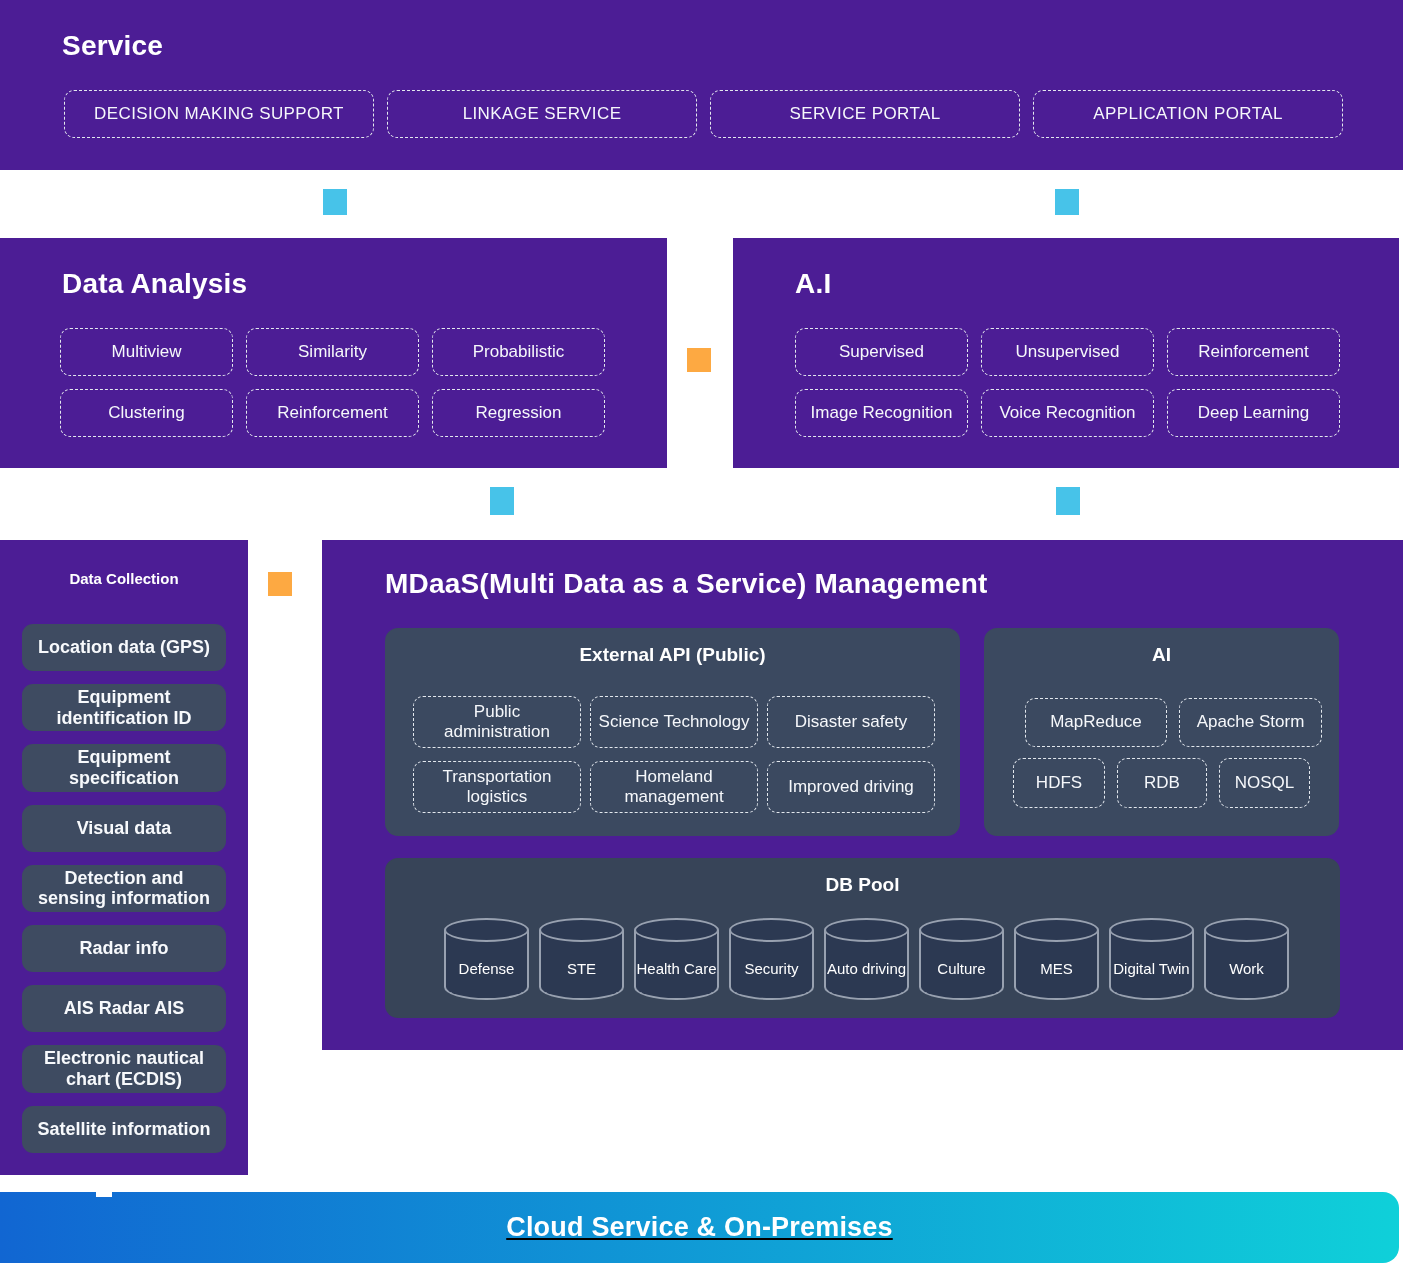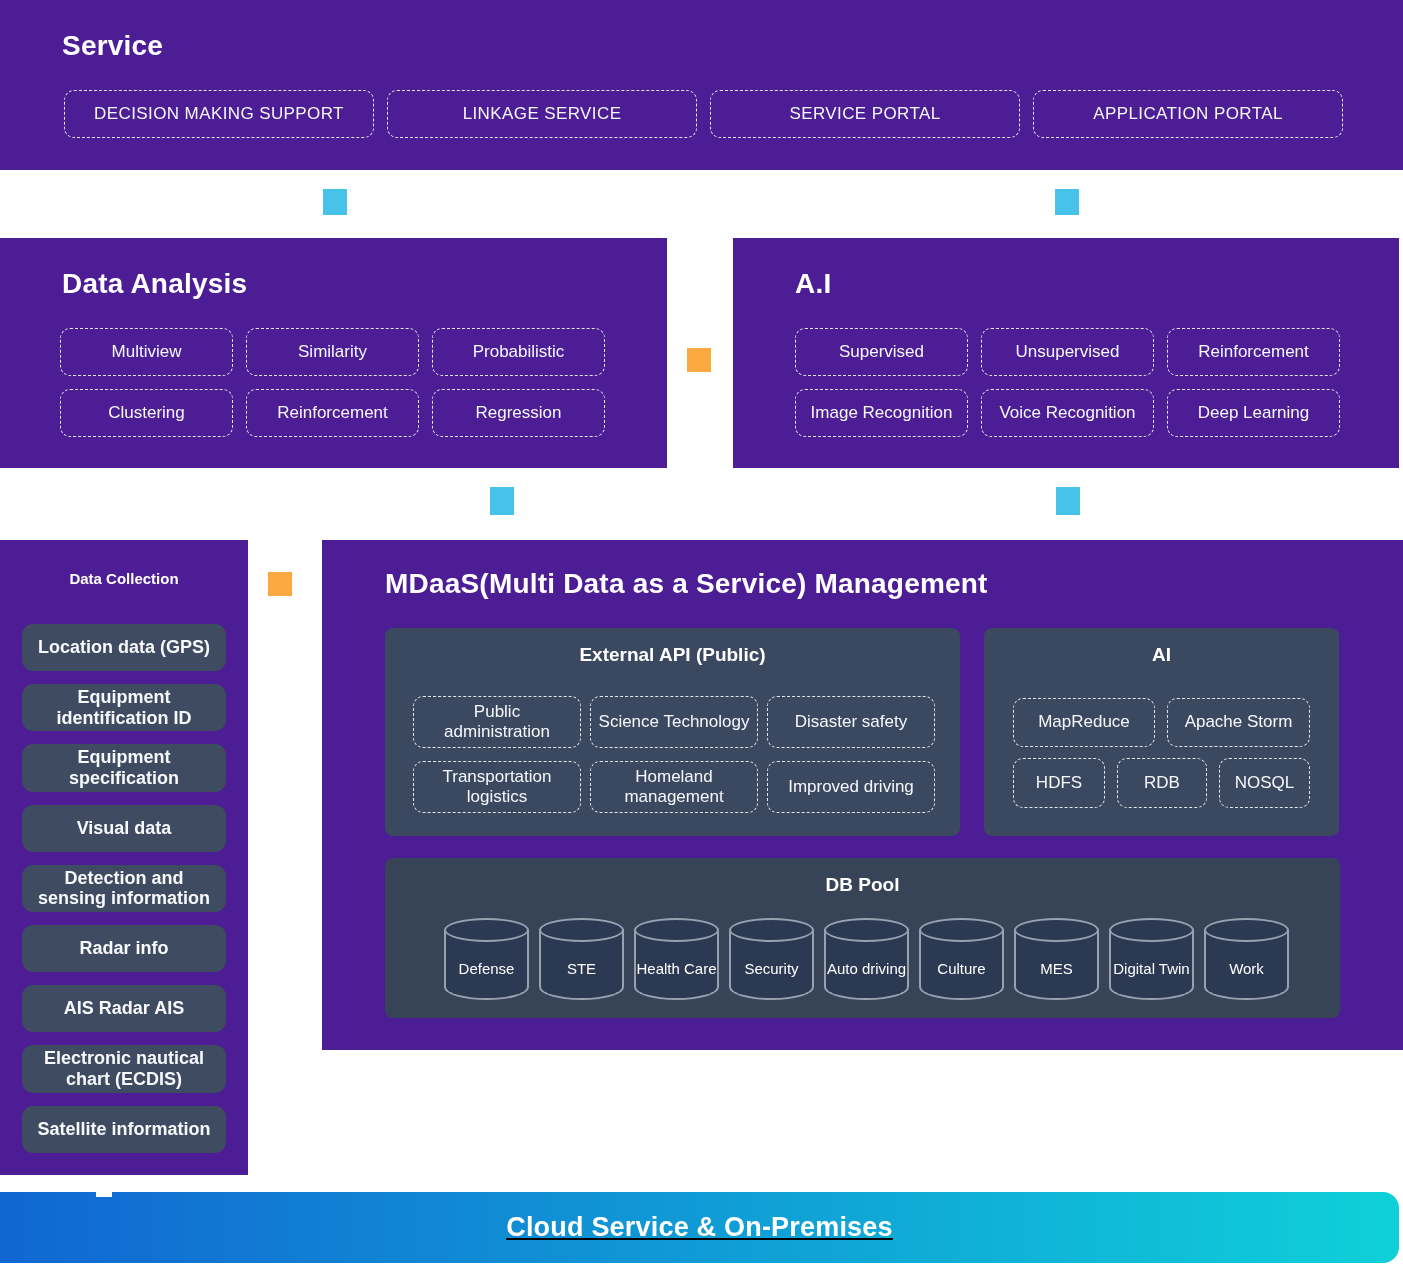--- a/index.html
+++ b/index.html
@@ -52,32 +52,32 @@
   .dc-list { position:absolute; left:22px; top:84px; width:204px; display:flex; flex-direction:column; gap:13px; }
   .pill {
     box-sizing:border-box; min-height:47px; border-radius:11px;
     background:#3e4b61; color:#f7f9fc; font-weight:bold; font-size:18px; line-height:1.15;
     display:flex; align-items:center; justify-content:center; text-align:center; padding:3px 8px;
   }
 
   
   .mdaas { left:322px; top:540px; width:1081px; height:510px;text-decoration:underline; }
   .mdaas .panel-title { position:absolute; left:63px; top:28px; }
-  .subpanel { position:absolute; background:#3b4960; border-radius:8px; box-sizing:border-box; }
+  .subpanel { position:absolute; background:#3b4960; border-radius:13px; box-sizing:border-box; }
   .subpanel-title { position:absolute; left:0; right:0; top:16px; text-align:center; font-weight:bold; font-size:19px; color:#ffffff; }
 
   .external-api { left:63px; top:88px; width:575px; height:208px; }
   .ea-row1 { position:absolute; left:28px; top:68px; display:flex; gap:9px; }
   .ea-row2 { position:absolute; left:28px; top:133px; display:flex; gap:9px; }
   .ea-box { width:168px; height:52px; }
 
   .ai-sub { left:662px; top:88px; width:355px; height:208px; }
   .aisub-row1 { position:absolute; left:29px; top:70px; display:flex; gap:12px; }
   .aisub-row2 { position:absolute; left:29px; top:130px; display:flex; gap:12px; }
-  .box-w142 { width:142px; height:49px; }
+  .box-w142 { width:142px; height:49px;margin-left:12px; }
   .box-w143 { width:143px; height:49px; }
   .box-w92 { width:92px; height:50px; }
   .box-w90 { width:90px; height:50px; }
   .box-w91 { width:91px; height:50px; }
 
   .db-pool { left:63px; top:318px; width:955px; height:160px; background:#374458; }
   .cyl-row { position:absolute; left:8px; right:0; top:60px; display:flex; gap:10px; justify-content:center; }
 
   
   .cyl { position:relative; width:85px; height:82px; flex:0 0 auto; }

